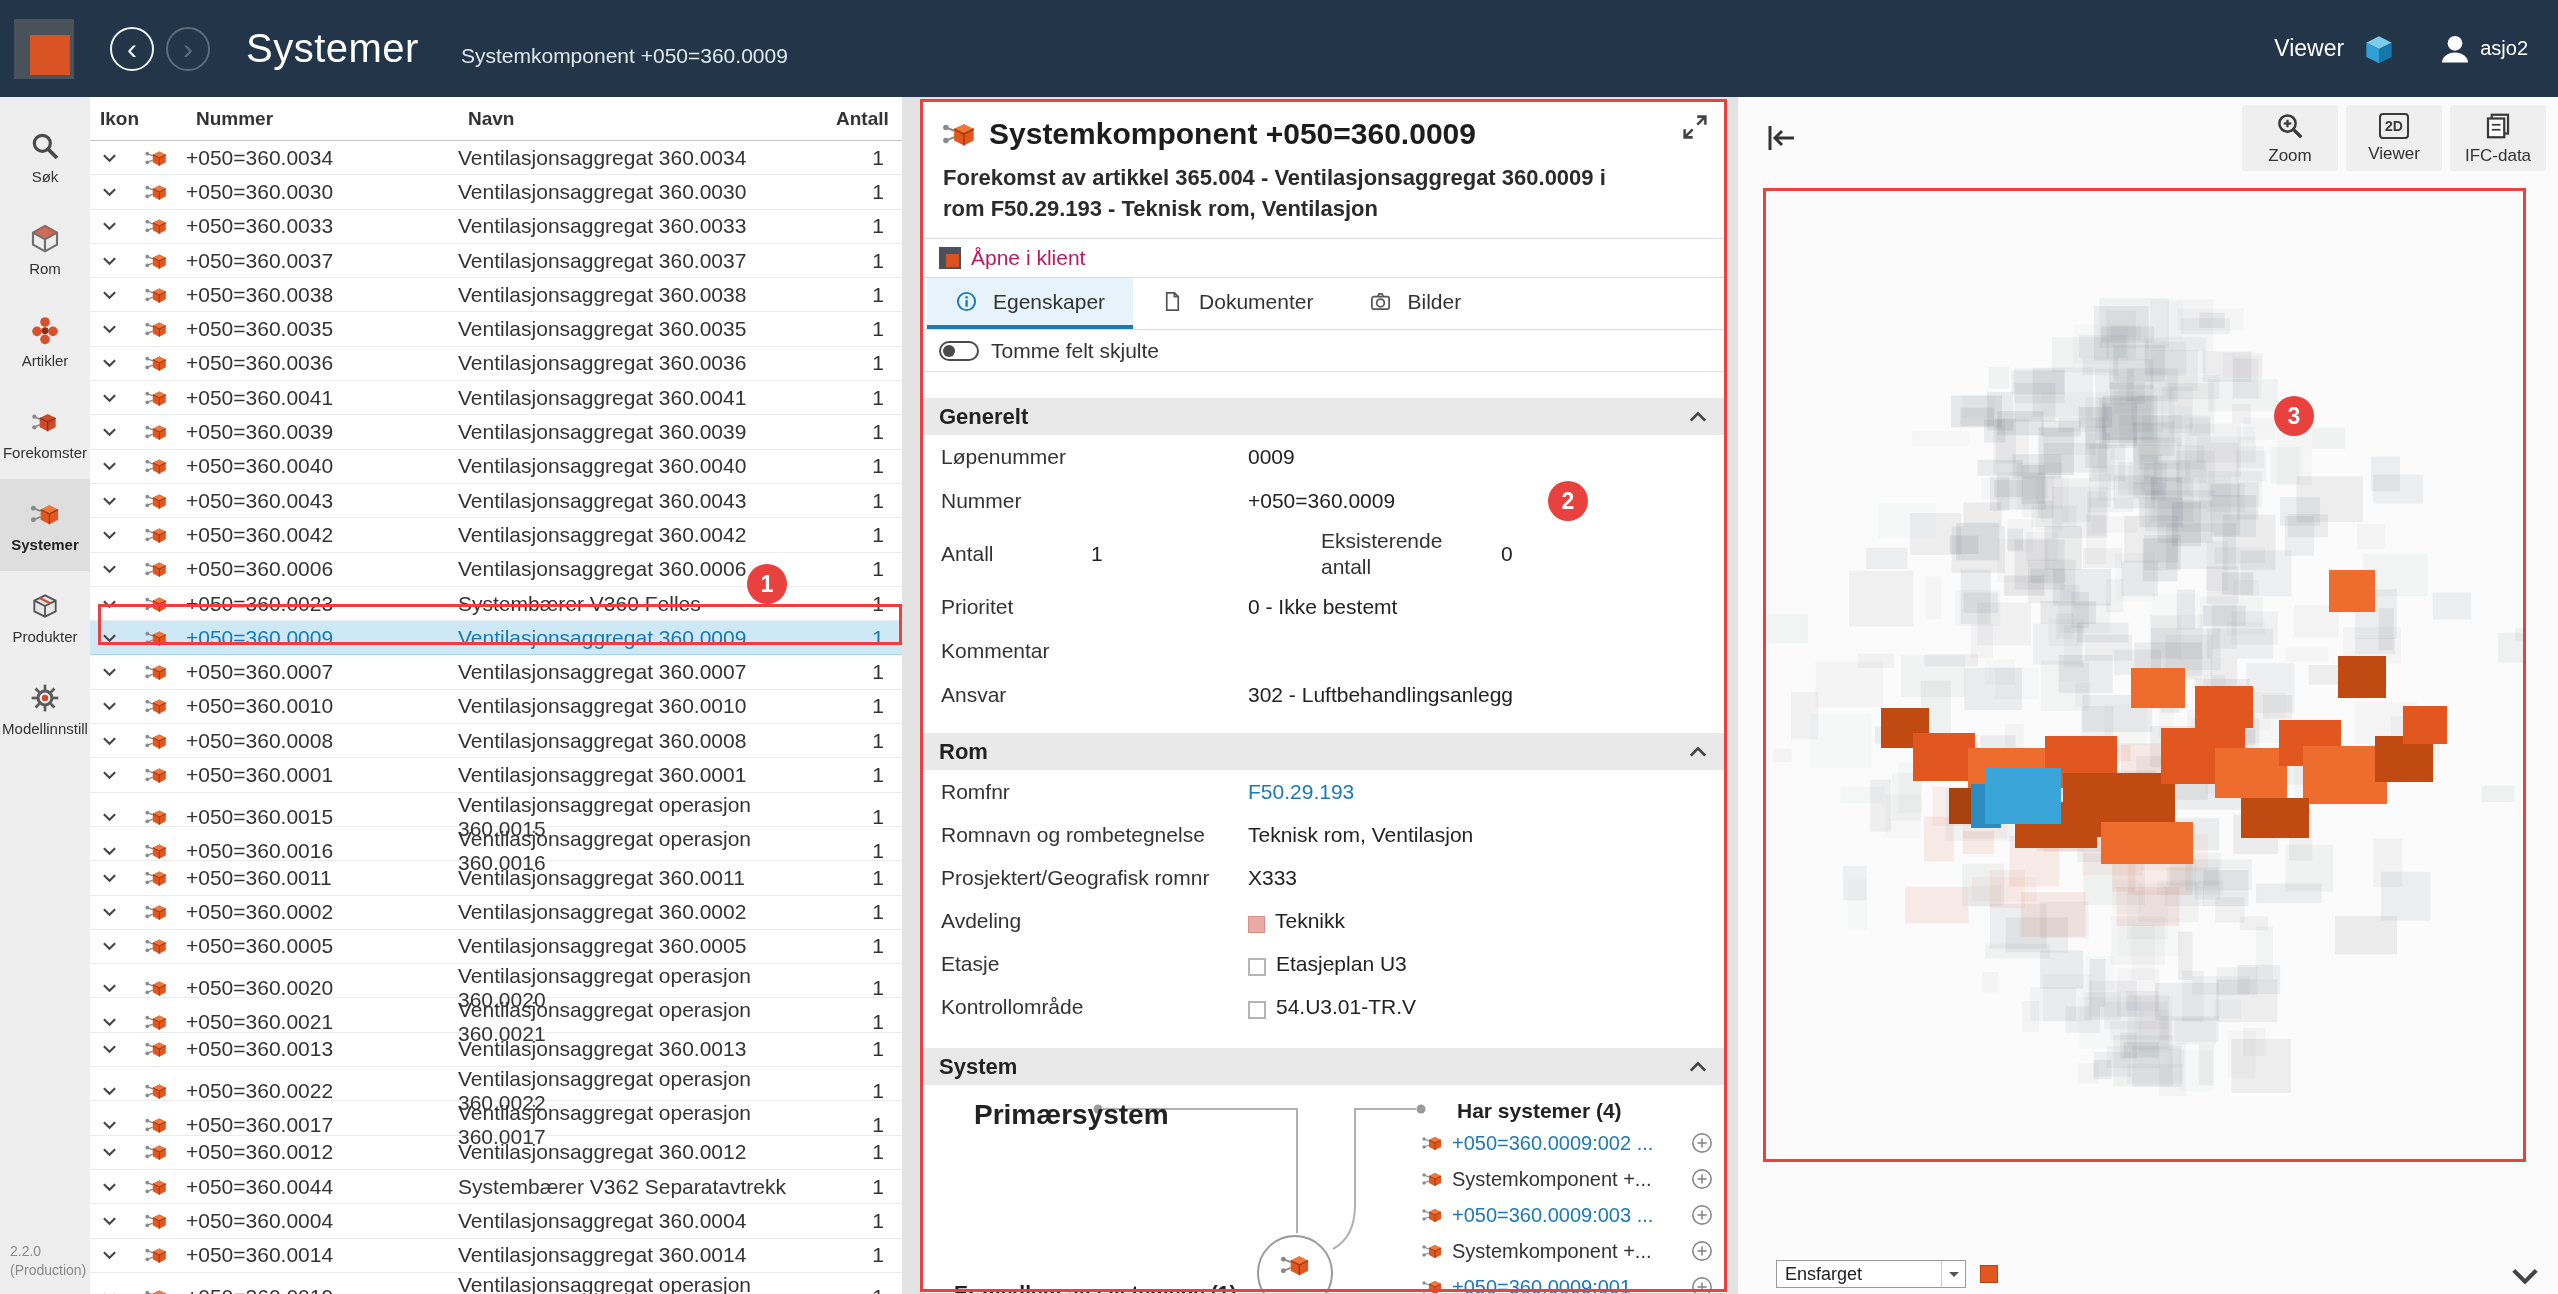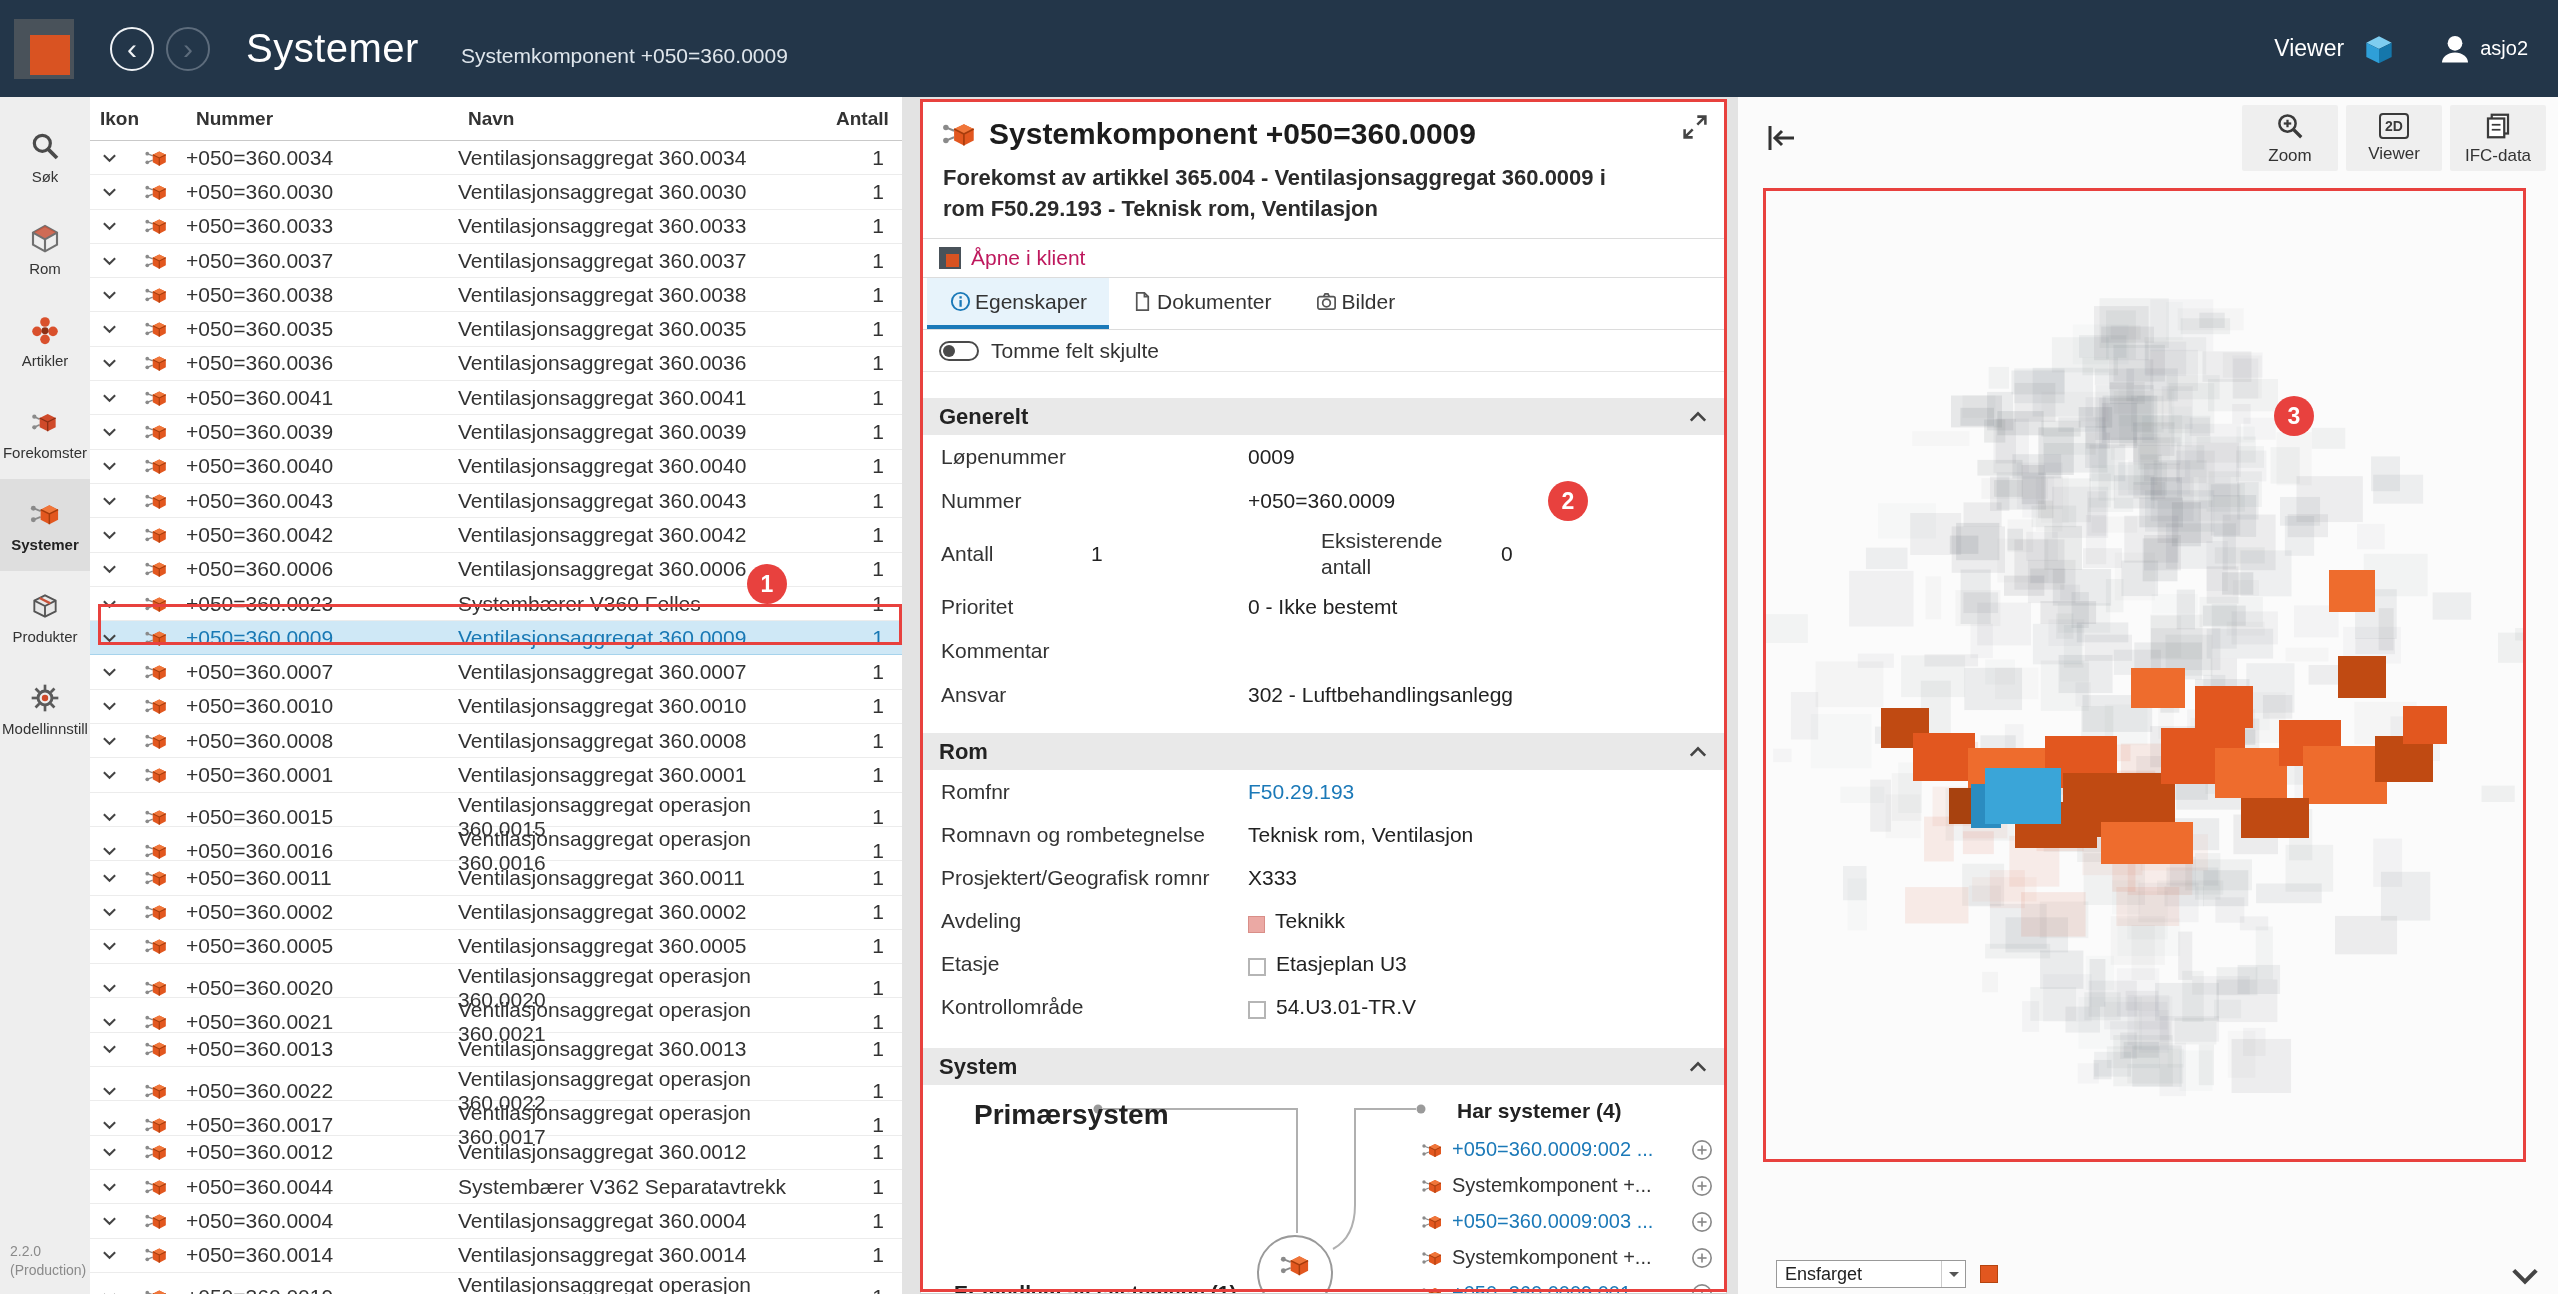--- a/index.html
+++ b/index.html
@@ -57,21 +57,21 @@
   .d-title-row{display:flex;align-items:center;gap:12px;}
   .d-title-ic{width:36px;height:36px;flex:0 0 auto;}
   .d-title{font-size:30px;font-weight:700;color:#1c1c1c;}
   .d-subtitle{font-size:22px;font-weight:700;color:#2b2b2b;line-height:31px;margin:10px 0 6px 2px;max-width:710px;}
   .d-expand{position:absolute;right:16px;top:12px;width:30px;height:30px;cursor:pointer;}
   .open-row{height:40px;border-top:1px solid #dcdcdc;border-bottom:1px solid #dcdcdc;display:flex;
     align-items:center;gap:10px;padding-left:18px;font-size:21px;color:#be185d;cursor:pointer;}
   .open-ic{width:22px;height:22px;background:#49525a;position:relative;}
   .open-ic::after{content:"";position:absolute;right:2px;bottom:2px;width:13px;height:13px;background:#d95322;}
   .tabs{display:flex;height:52px;border-bottom:1px solid #dcdcdc;padding-left:6px;}
-  .tab{display:flex;align-items:center;gap:3px;padding:0 22px;font-size:21px;color:#333;cursor:pointer;
+  .tab{display:flex;align-items:center;gap:15px;padding:0 28px;font-size:21px;color:#333;cursor:pointer;
     border-bottom:4px solid transparent;text-align:right;}
   .tab.sel{background:#e7f3fb;border-bottom-color:#1b79b8;}
   .tab-ic{width:23px;height:23px;}
   .toggle-row{height:42px;display:flex;align-items:center;gap:12px;padding-left:18px;
     border-bottom:1px solid #e6e6e6;font-size:21px;color:#333;}
   .toggle-pill{width:40px;height:20px;border:2px solid #4a4a4a;border-radius:11px;position:relative;cursor:pointer;}
   .toggle-pill::after{content:"";position:absolute;left:2px;top:2px;width:12px;height:12px;border-radius:50%;background:#4a4a4a;}
   .section-bar{height:37px;background:#e9e9e9;display:flex;align-items:center;justify-content:space-between;
     padding:0 18px;font-size:22px;font-weight:700;color:#222;cursor:pointer;}
   .section-bar.first{margin-top:26px;}
@@ -87,21 +87,21 @@
   .antall-row .flabel2{color:#333;line-height:26px;max-width:150px;}
   .link{color:#1b79b8;cursor:pointer;}
   .val-with-ic{display:flex;align-items:flex-end;gap:10px;}
   .swatch{width:17px;height:17px;background:#eba9a4;border:1px solid #d98e88;}
   .checkbox{width:18px;height:18px;border:2px solid #b5b5b5;background:#fff;}
   .system-body{position:relative;height:230px;overflow:hidden;}
   .sys-lines{position:absolute;left:0;top:0;width:100%;height:100%;}
   .primaer{position:absolute;left:33px;top:14px;font-size:28px;font-weight:700;color:#222;margin-left:20px;}
   .harsys-label{position:absolute;left:536px;top:14px;font-size:21px;font-weight:700;color:#222;}
   .harsys-list{position:absolute;left:500px;top:40px;width:292px;}
-  .hs-item{height:36px;display:flex;align-items:flex-end;gap:9px;font-size:20px;color:#333;}
+  .hs-item{height:36px;display:flex;align-items:center;gap:9px;font-size:20px;color:#333;}
   .hs-item .hs-ic{width:22px;height:22px;flex:0 0 auto;}
   .hs-item .hs-plus{width:22px;height:22px;margin-left:auto;cursor:pointer;flex:0 0 auto;}
   .hs-item .hs-text{white-space:nowrap;overflow:hidden;}
   .node-circle{position:absolute;left:336px;top:150px;width:76px;height:76px;border-radius:50%;
     border:2px solid #9a9a9a;background:#fff;display:flex;align-items:flex-start;justify-content:center;padding-top:12px;}
   .node-circle svg{width:32px;height:32px;}
   .medlem{position:absolute;left:33px;top:196px;font-size:21px;font-weight:700;color:#222;}
 
   
   .viewer-pane{position:absolute;left:1738px;top:97px;width:820px;bottom:0;background:#fbfbfb;overflow:hidden;}

